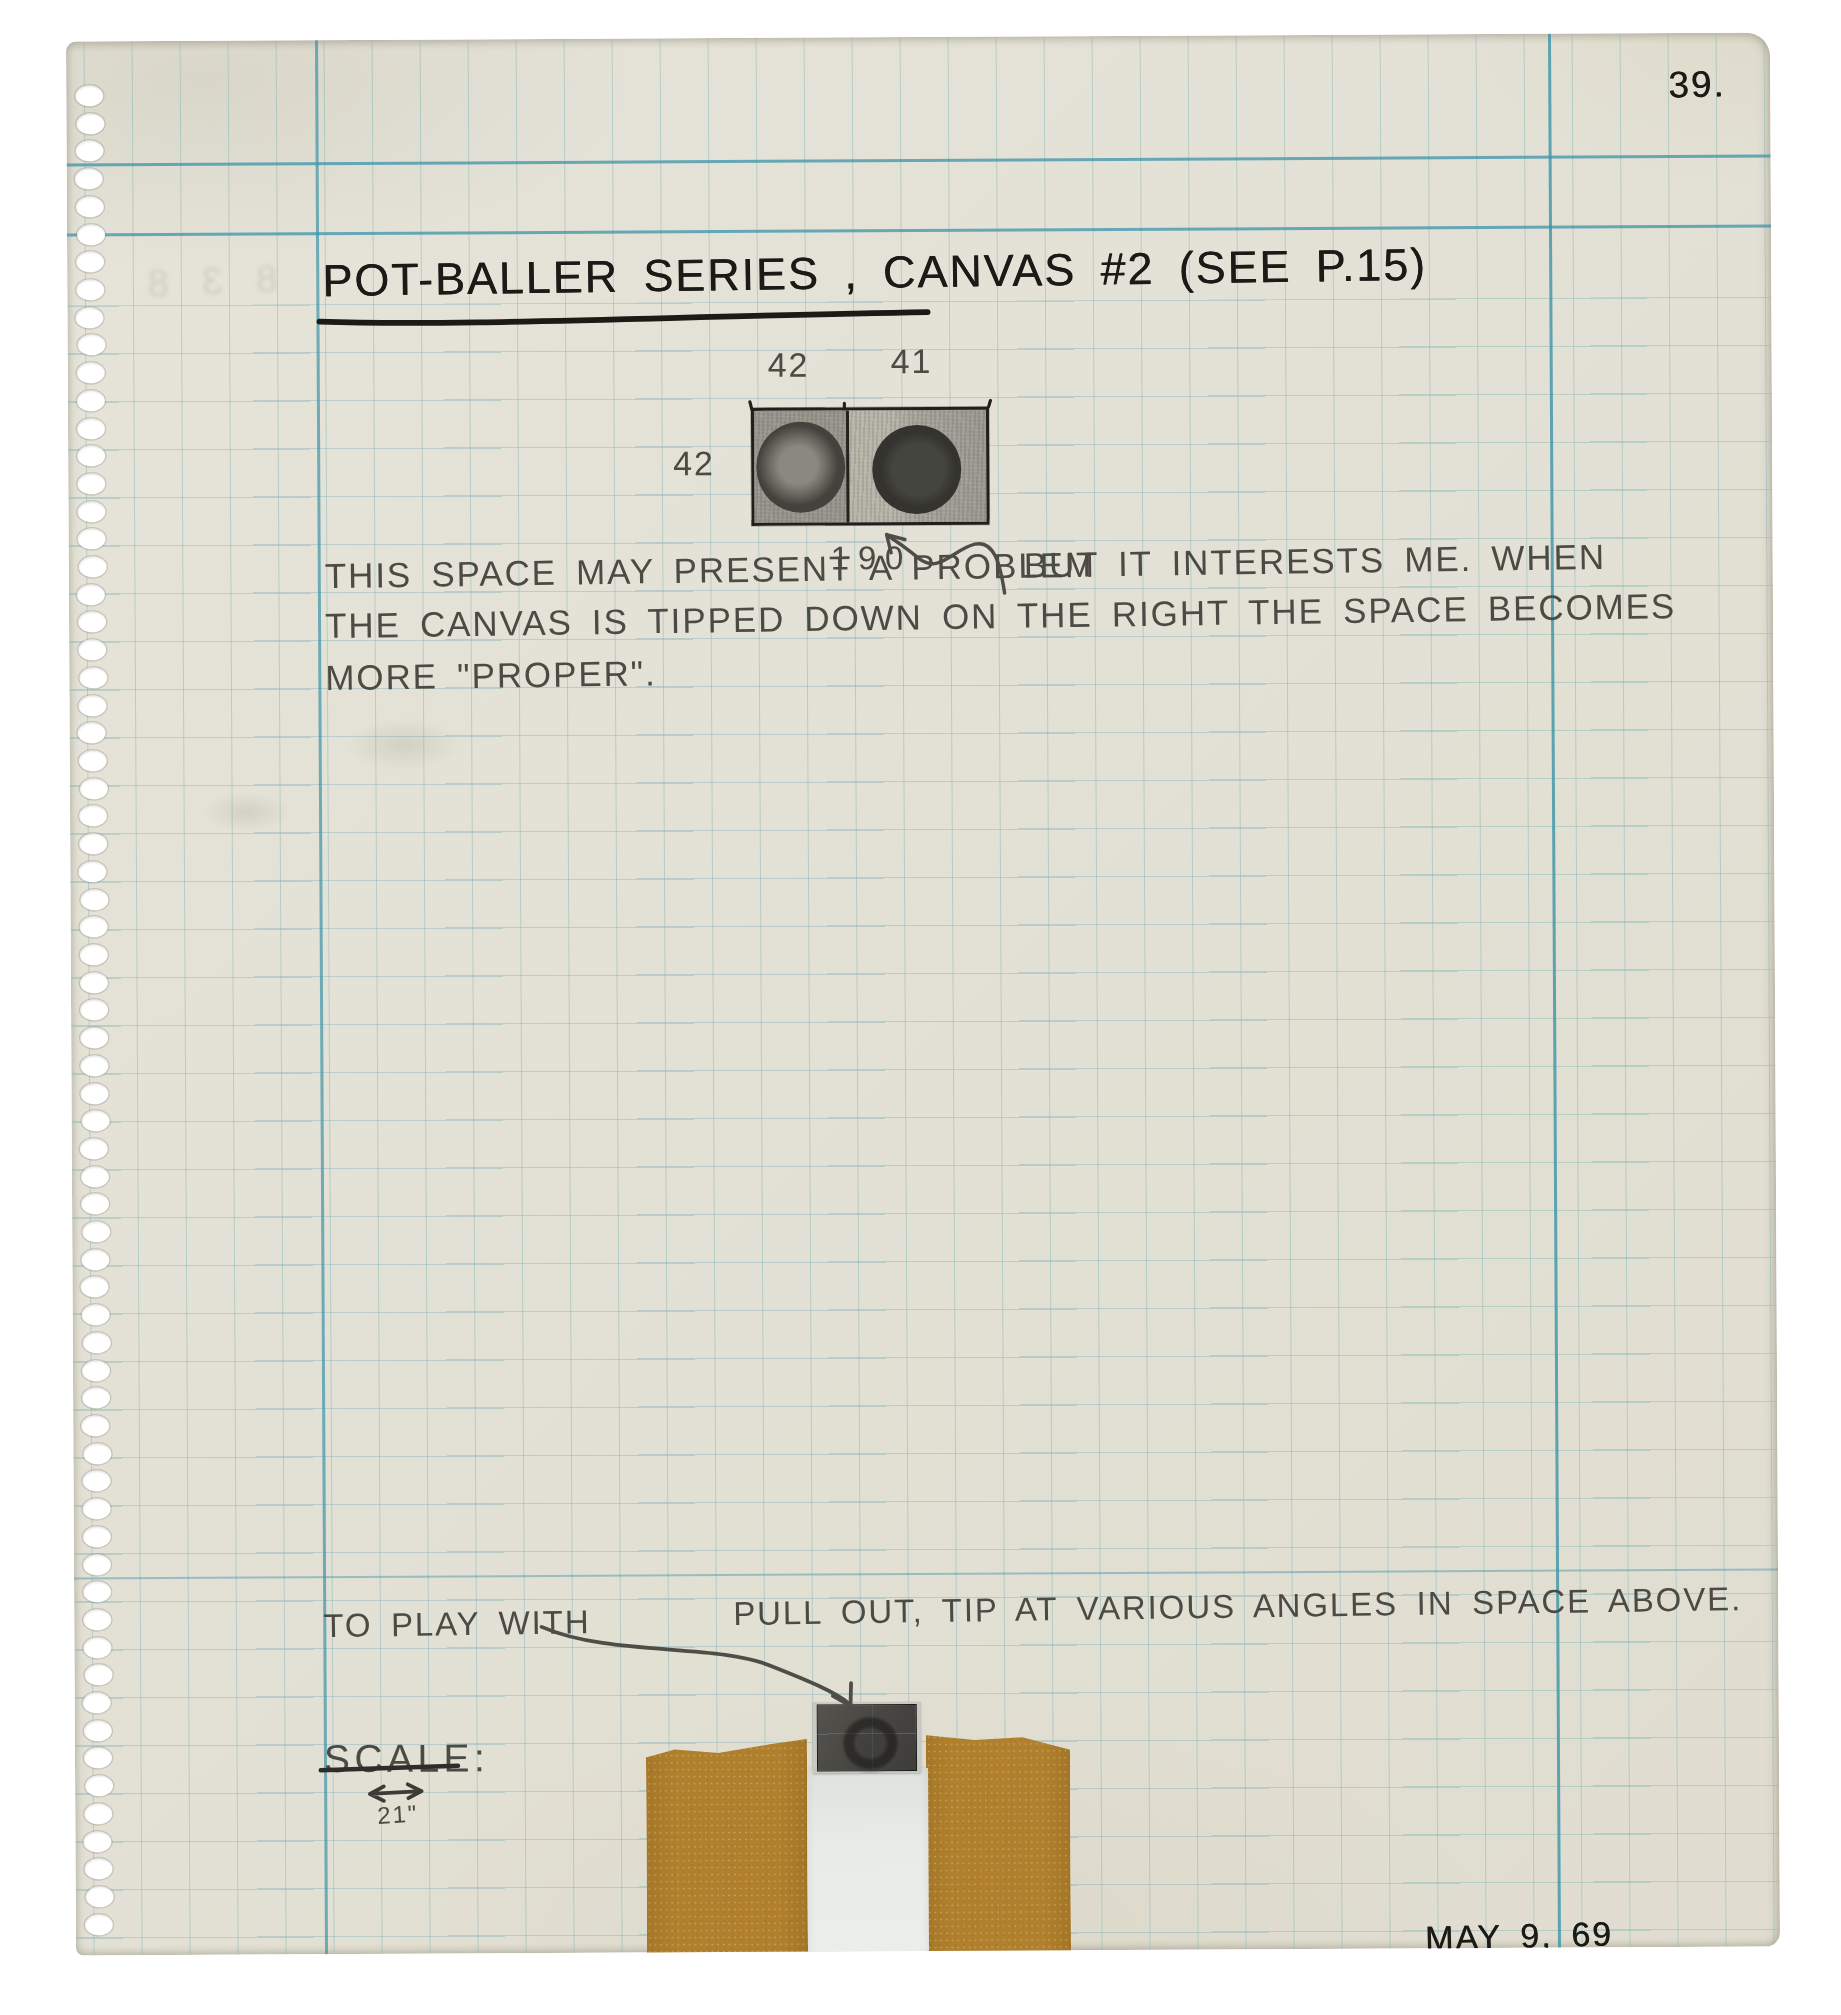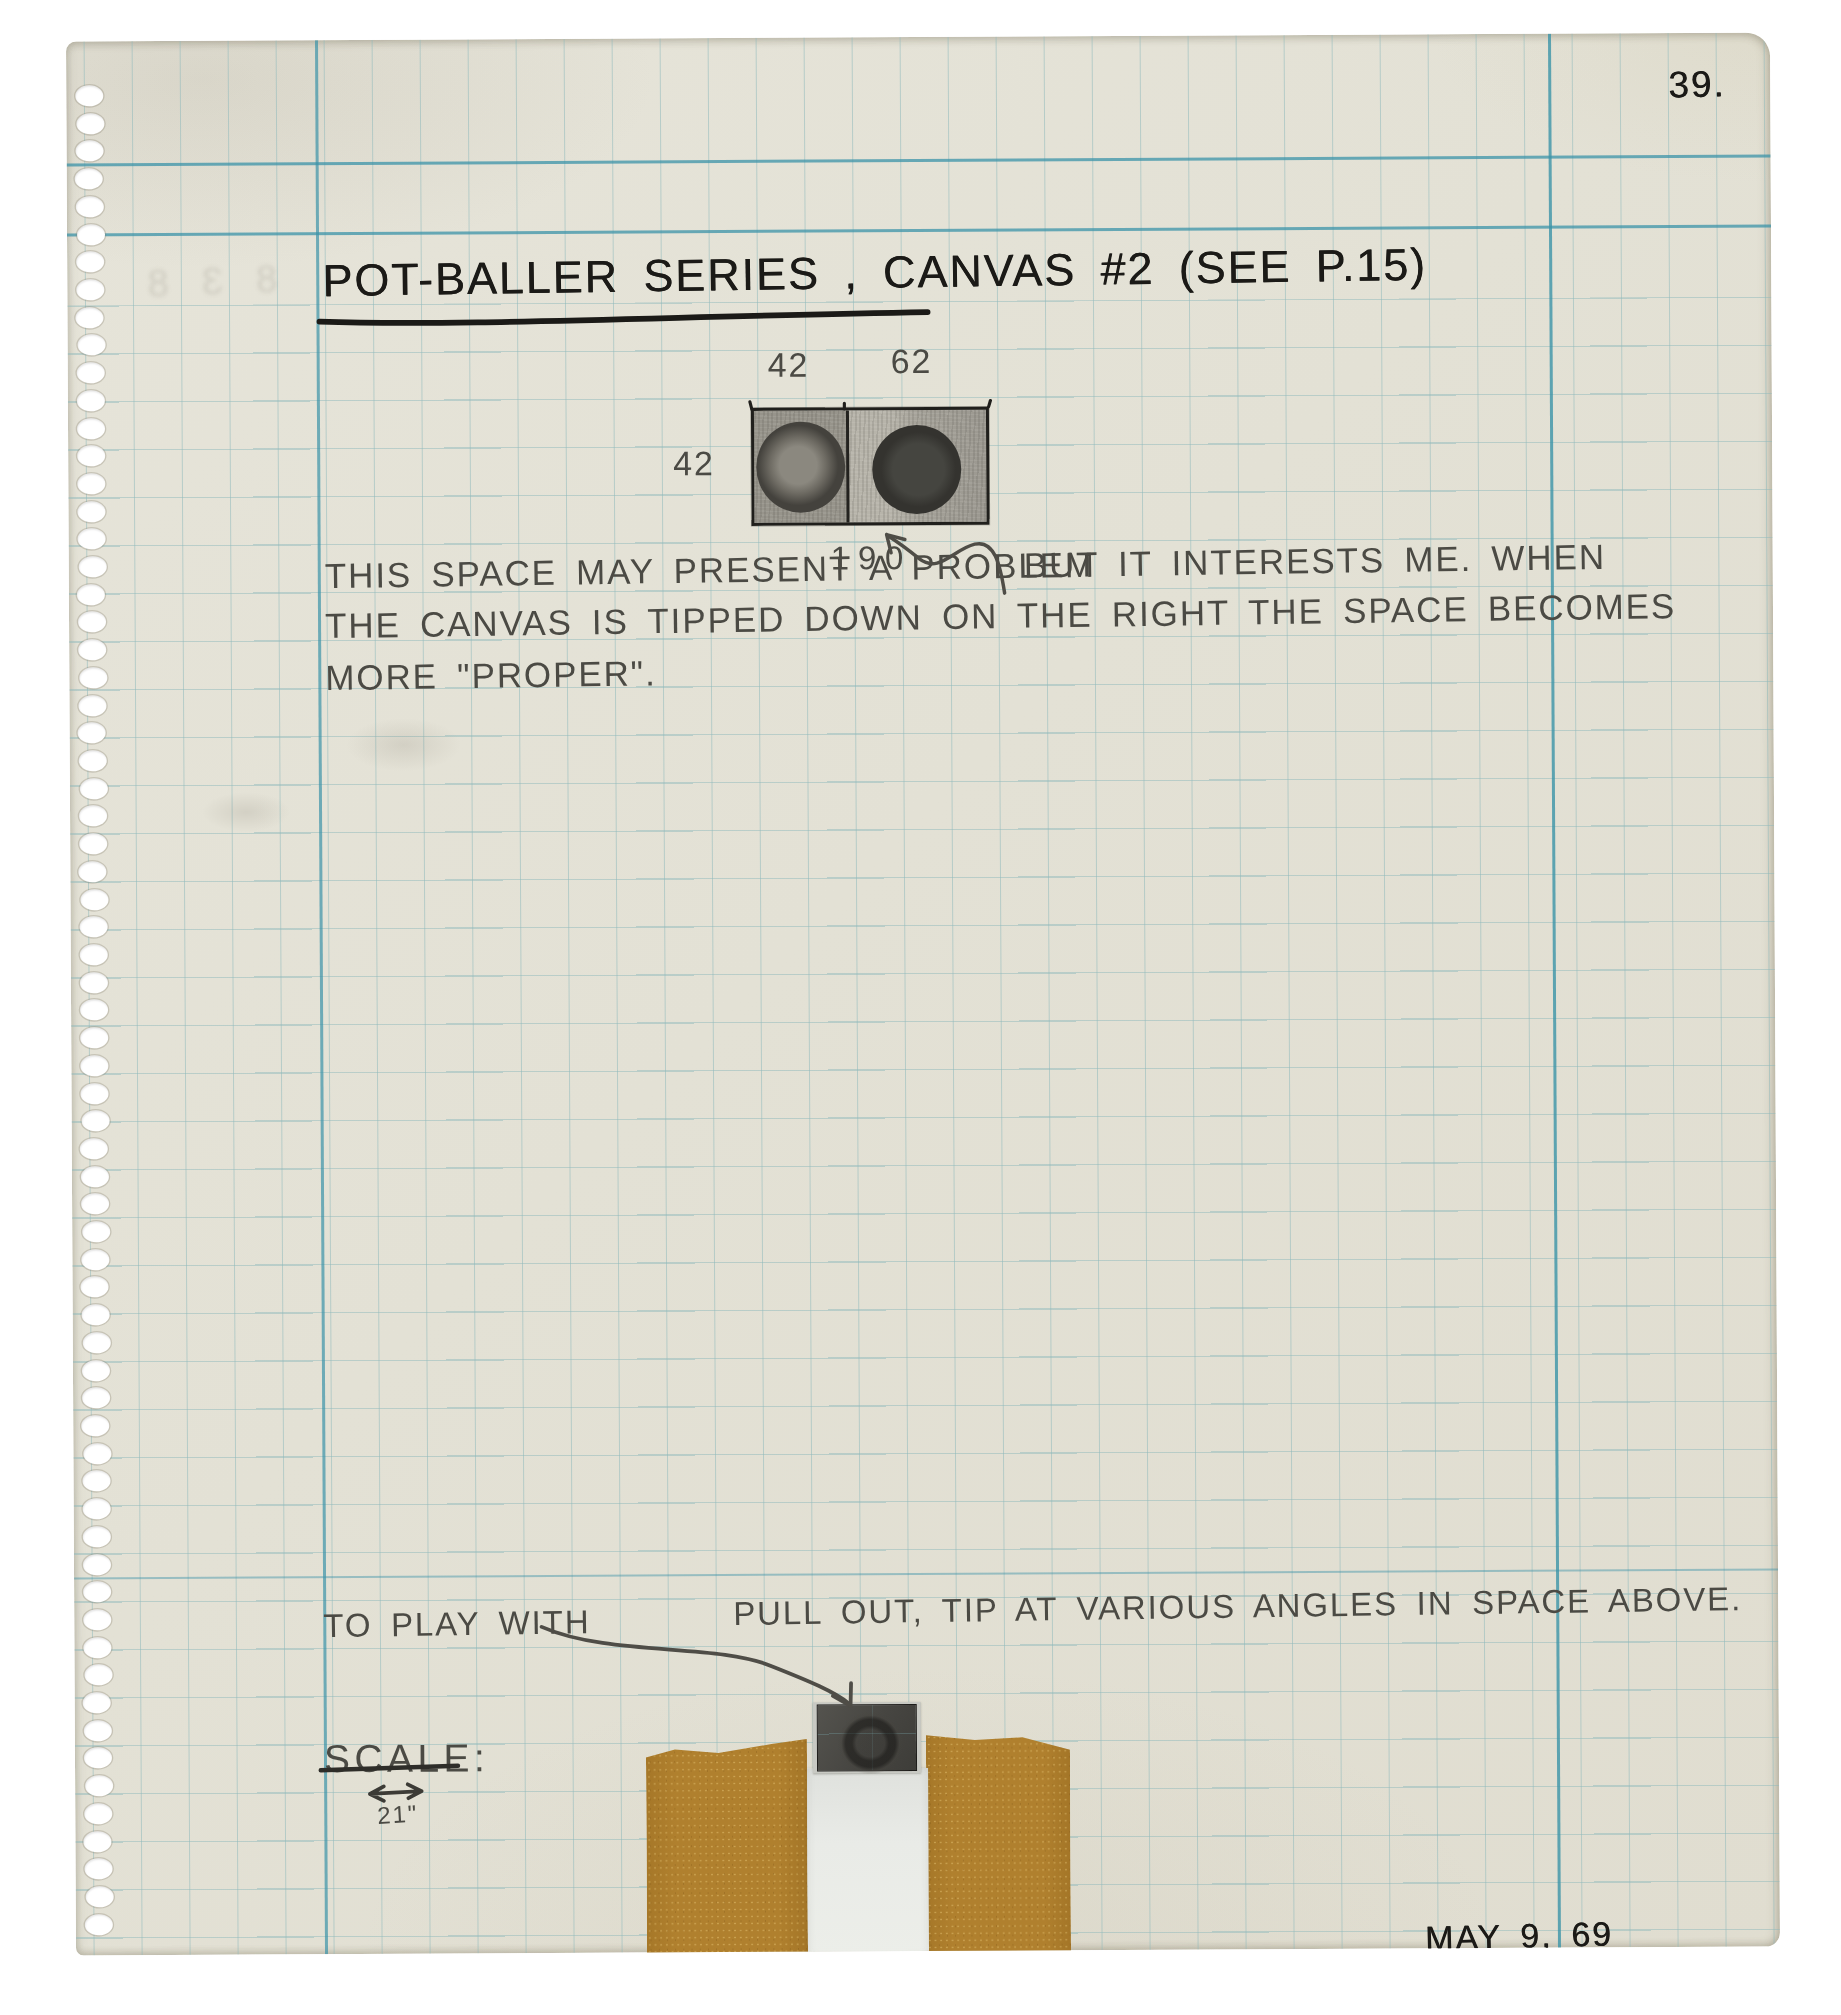--- a/index.html
+++ b/index.html
@@ -168,21 +168,21 @@
 
   <div class="hand ink tilt" style="left:255px;top:218px;font-size:45px;letter-spacing:1.9px;word-spacing:10px;">POT-BALLER SERIES , CANVAS #2 (SEE P.15)</div>
 
   <div class="canvas-rect">
     <div class="texture"></div>
     <div class="ball left"></div>
     <div class="ball right"></div>
     <div class="divider"></div>
   </div>
   <div class="hand" style="left:700px;top:310px;font-size:34px;">42</div>
-  <div class="hand" style="left:823px;top:307px;font-size:34px;">62</div>
+  <div class="hand" style="left:823px;top:307px;font-size:34px;">41</div>
   <div class="hand" style="left:605px;top:408px;font-size:34px;">42</div>
   <div class="hand" style="left:762px;top:504px;font-size:33px;letter-spacing:8.8px;">190</div>
 
   <div class="hand tilt" style="left:256px;top:518px;font-size:35px;">THIS SPACE MAY PRESENT A PROBLEM</div>
   <div class="hand tilt" style="left:955px;top:511px;font-size:35px;">BUT IT INTERESTS ME. WHEN</div>
   <div class="hand tilt" style="left:256px;top:568px;font-size:35px;">THE CANVAS IS TIPPED DOWN ON THE RIGHT THE SPACE BECOMES</div>
   <div class="hand tilt" style="left:256px;top:620px;font-size:35px;">MORE "PROPER".</div>
 
   <div class="hand tilt" style="left:249px;top:1569px;font-size:33px;">TO PLAY WITH</div>
   <div class="hand tilt" style="left:659px;top:1559px;font-size:33px;">PULL OUT, TIP AT VARIOUS ANGLES IN SPACE ABOVE.</div>

